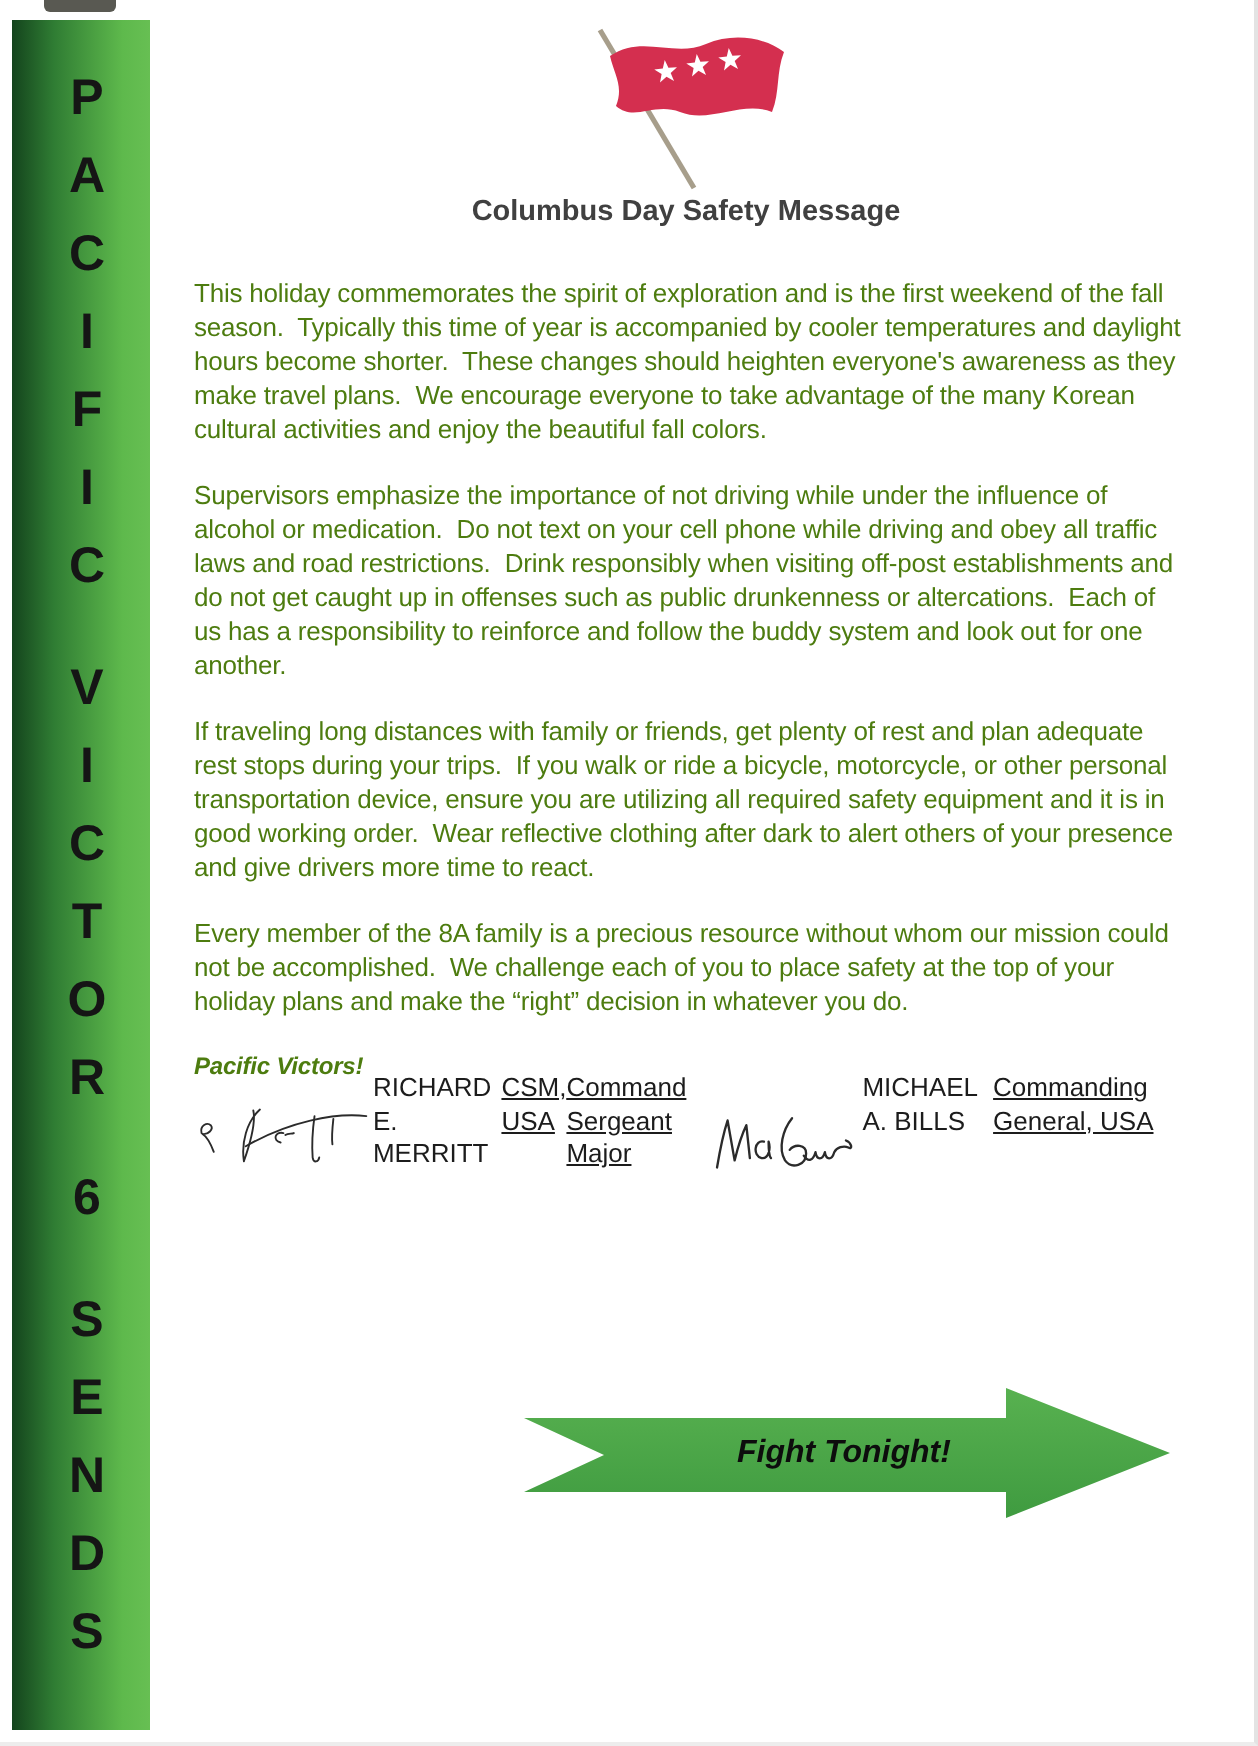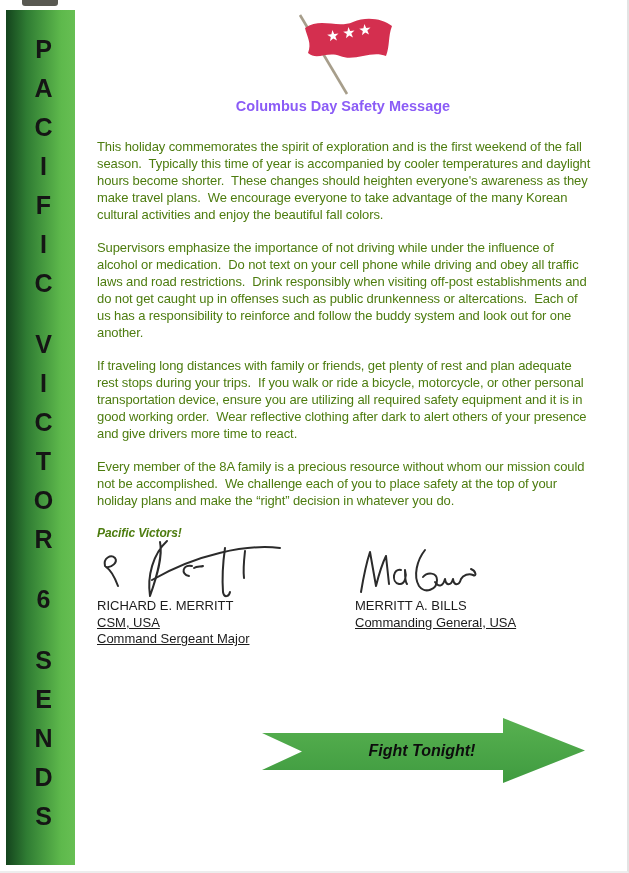--- a/index.html
+++ b/index.html
@@ -26,40 +26,40 @@
     transform:translateX(3px);
   }
   .scan-artifact{
     position:absolute;left:22px;top:0;width:36px;height:6px;
     background:#3c3c34;border-radius:0 0 3px 3px;opacity:.85;
   }
   
   .flag-wrap{position:absolute;left:293px;top:12px;width:112px;height:88px;}
   .doc-title{
     position:absolute;left:97px;top:98px;width:492px;
-    text-align:center;font-size:14.5px;font-weight:bold;color:#8b5cf6;
+    text-align:center;font-size:14.5px;font-weight:bold;color:#404040;
   }
   
   .body-text{
     position:absolute;left:97px;top:138px;width:494px;
     font-size:13px;line-height:17px;letter-spacing:-0.1px;color:#4d7c0f;
   }
   .body-text p{margin:0 0 16px 0;white-space:pre-wrap;}
   .motto{font-weight:bold;font-style:italic;font-size:12px;margin-top:2px;}
   
   .sig-row{position:absolute;left:97px;top:536px;width:494px;display:flex;}
-  .sig-col{display:flex;flex-direction:column;}
+  .sig-col{display:flex;flex-direction:row;}
   .sig-col.left{width:258px;}
   .sig-col.right{width:236px;}
   .sig-ink{display:block;}
   .sig-ink path{fill:none;stroke:#2b2b2b;stroke-width:2;stroke-linecap:round;stroke-linejoin:round;}
   .sig-name{font-size:13px;line-height:16.5px;}
   .sig-rank,.sig-role{font-size:13px;line-height:16.5px;text-decoration:underline;}
   
-  .arrow-wrap{position:absolute;left:262px;top:718px;width:323px;height:65px;}
+  .arrow-wrap{position:absolute;left:262px;top:694px;width:323px;height:65px;}
   .arrow-wrap svg{position:absolute;inset:0;}
   .arrow-label{
     position:absolute;left:75px;top:23px;width:170px;height:20px;
     text-align:center;font-size:16px;line-height:19px;
     font-weight:bold;font-style:italic;color:#0d0d0d;
   }
 </style>
 </head>
 <body>
 
@@ -136,21 +136,21 @@
       <div class="sig-role">Command Sergeant Major</div>
     </div>
 
     <div class="sig-col right">
       <svg class="sig-ink" viewBox="0 0 130 52" width="130" height="52" style="margin-top:10px">
         <path d="M6,46 C9,28 13,12 15,6 M15,6 L21,40 M21,40 C25,24 29,14 31,10 M31,10 L34,38"></path>
         <path d="M46,24 C38,22 36,36 44,38 C50,39 52,30 50,24 M50,24 C50,30 50,36 52,38"></path>
         <path d="M70,4 C62,14 58,30 64,40 C70,48 82,44 82,34 C82,26 72,26 68,31"></path>
         <path d="M80,36 C84,42 88,40 90,33 C91,40 96,40 98,33 C99,40 104,40 106,33 C108,29 114,27 118,29 C122,31 121,25 116,23"></path>
       </svg>
-      <div class="sig-name">MERRITT A. BILLS</div>
+      <div class="sig-name">MICHAEL A. BILLS</div>
       <div class="sig-rank">Commanding General, USA</div>
     </div>
 
   </div>
 
   <div class="arrow-wrap">
     <svg viewBox="0 0 323 65" width="323" height="65">
       <defs>
         <linearGradient id="ag" x1="0" y1="0" x2="0" y2="1">
           <stop offset="0" stop-color="#58b150"></stop>

